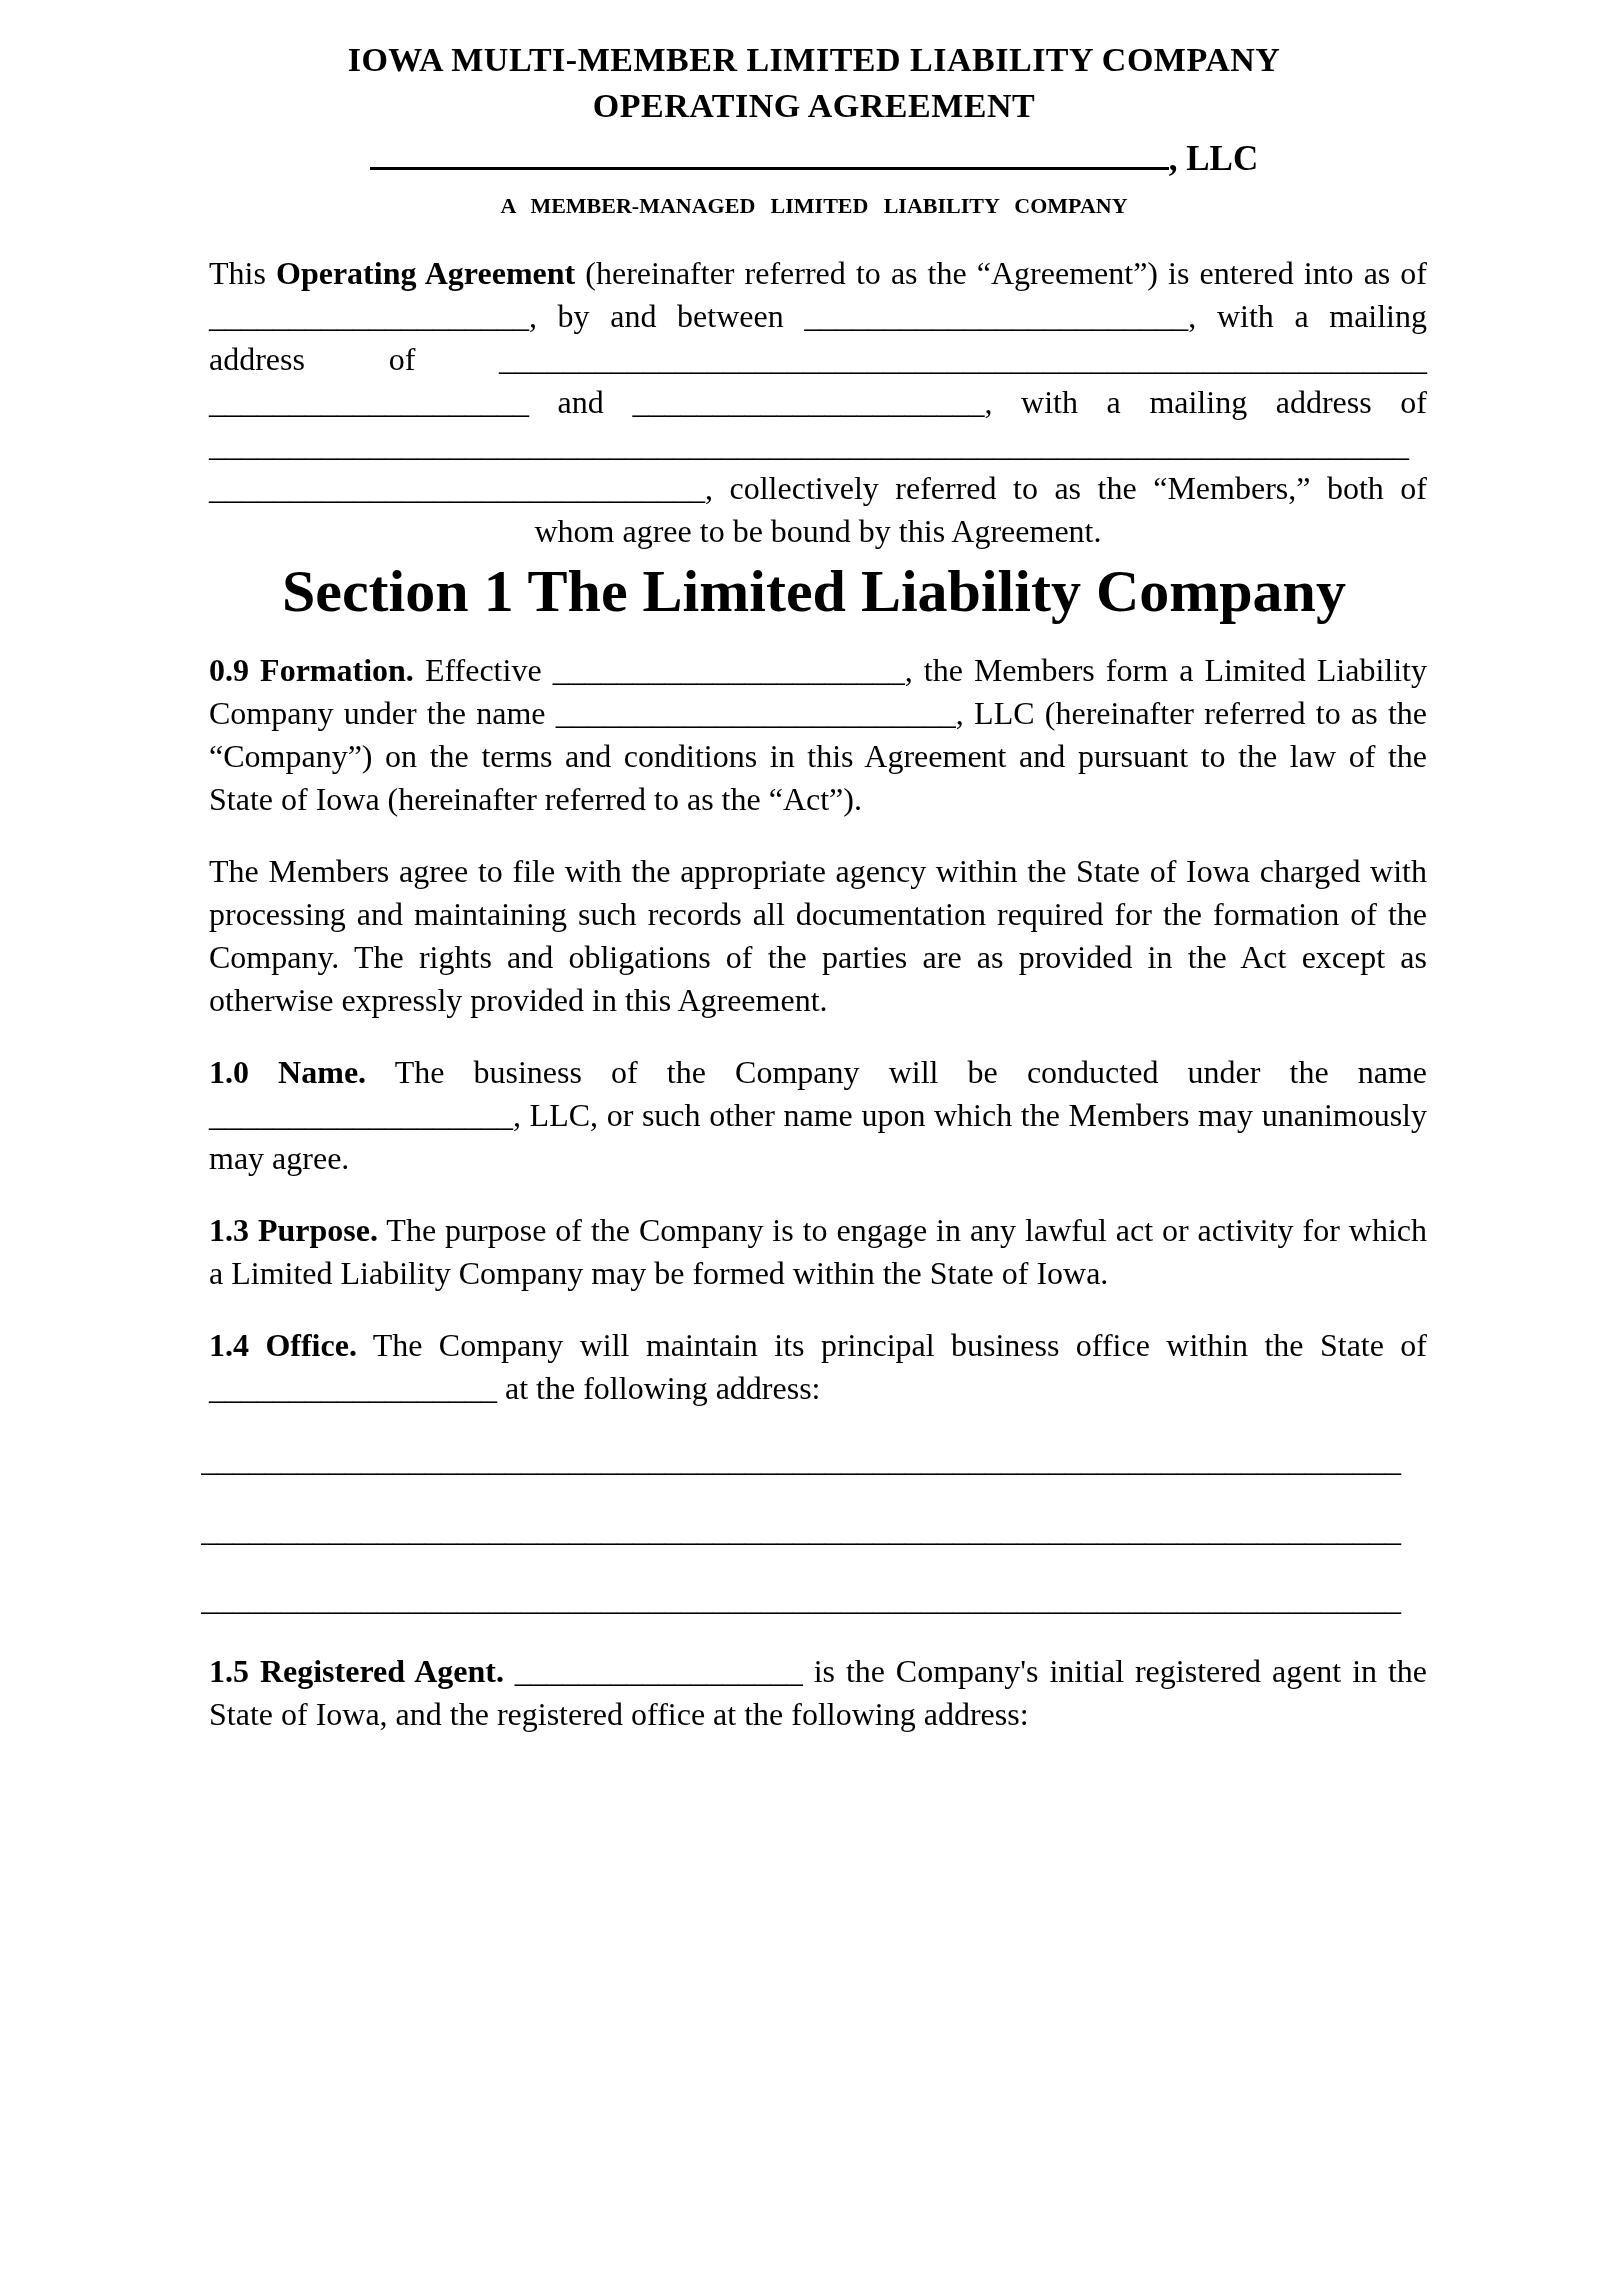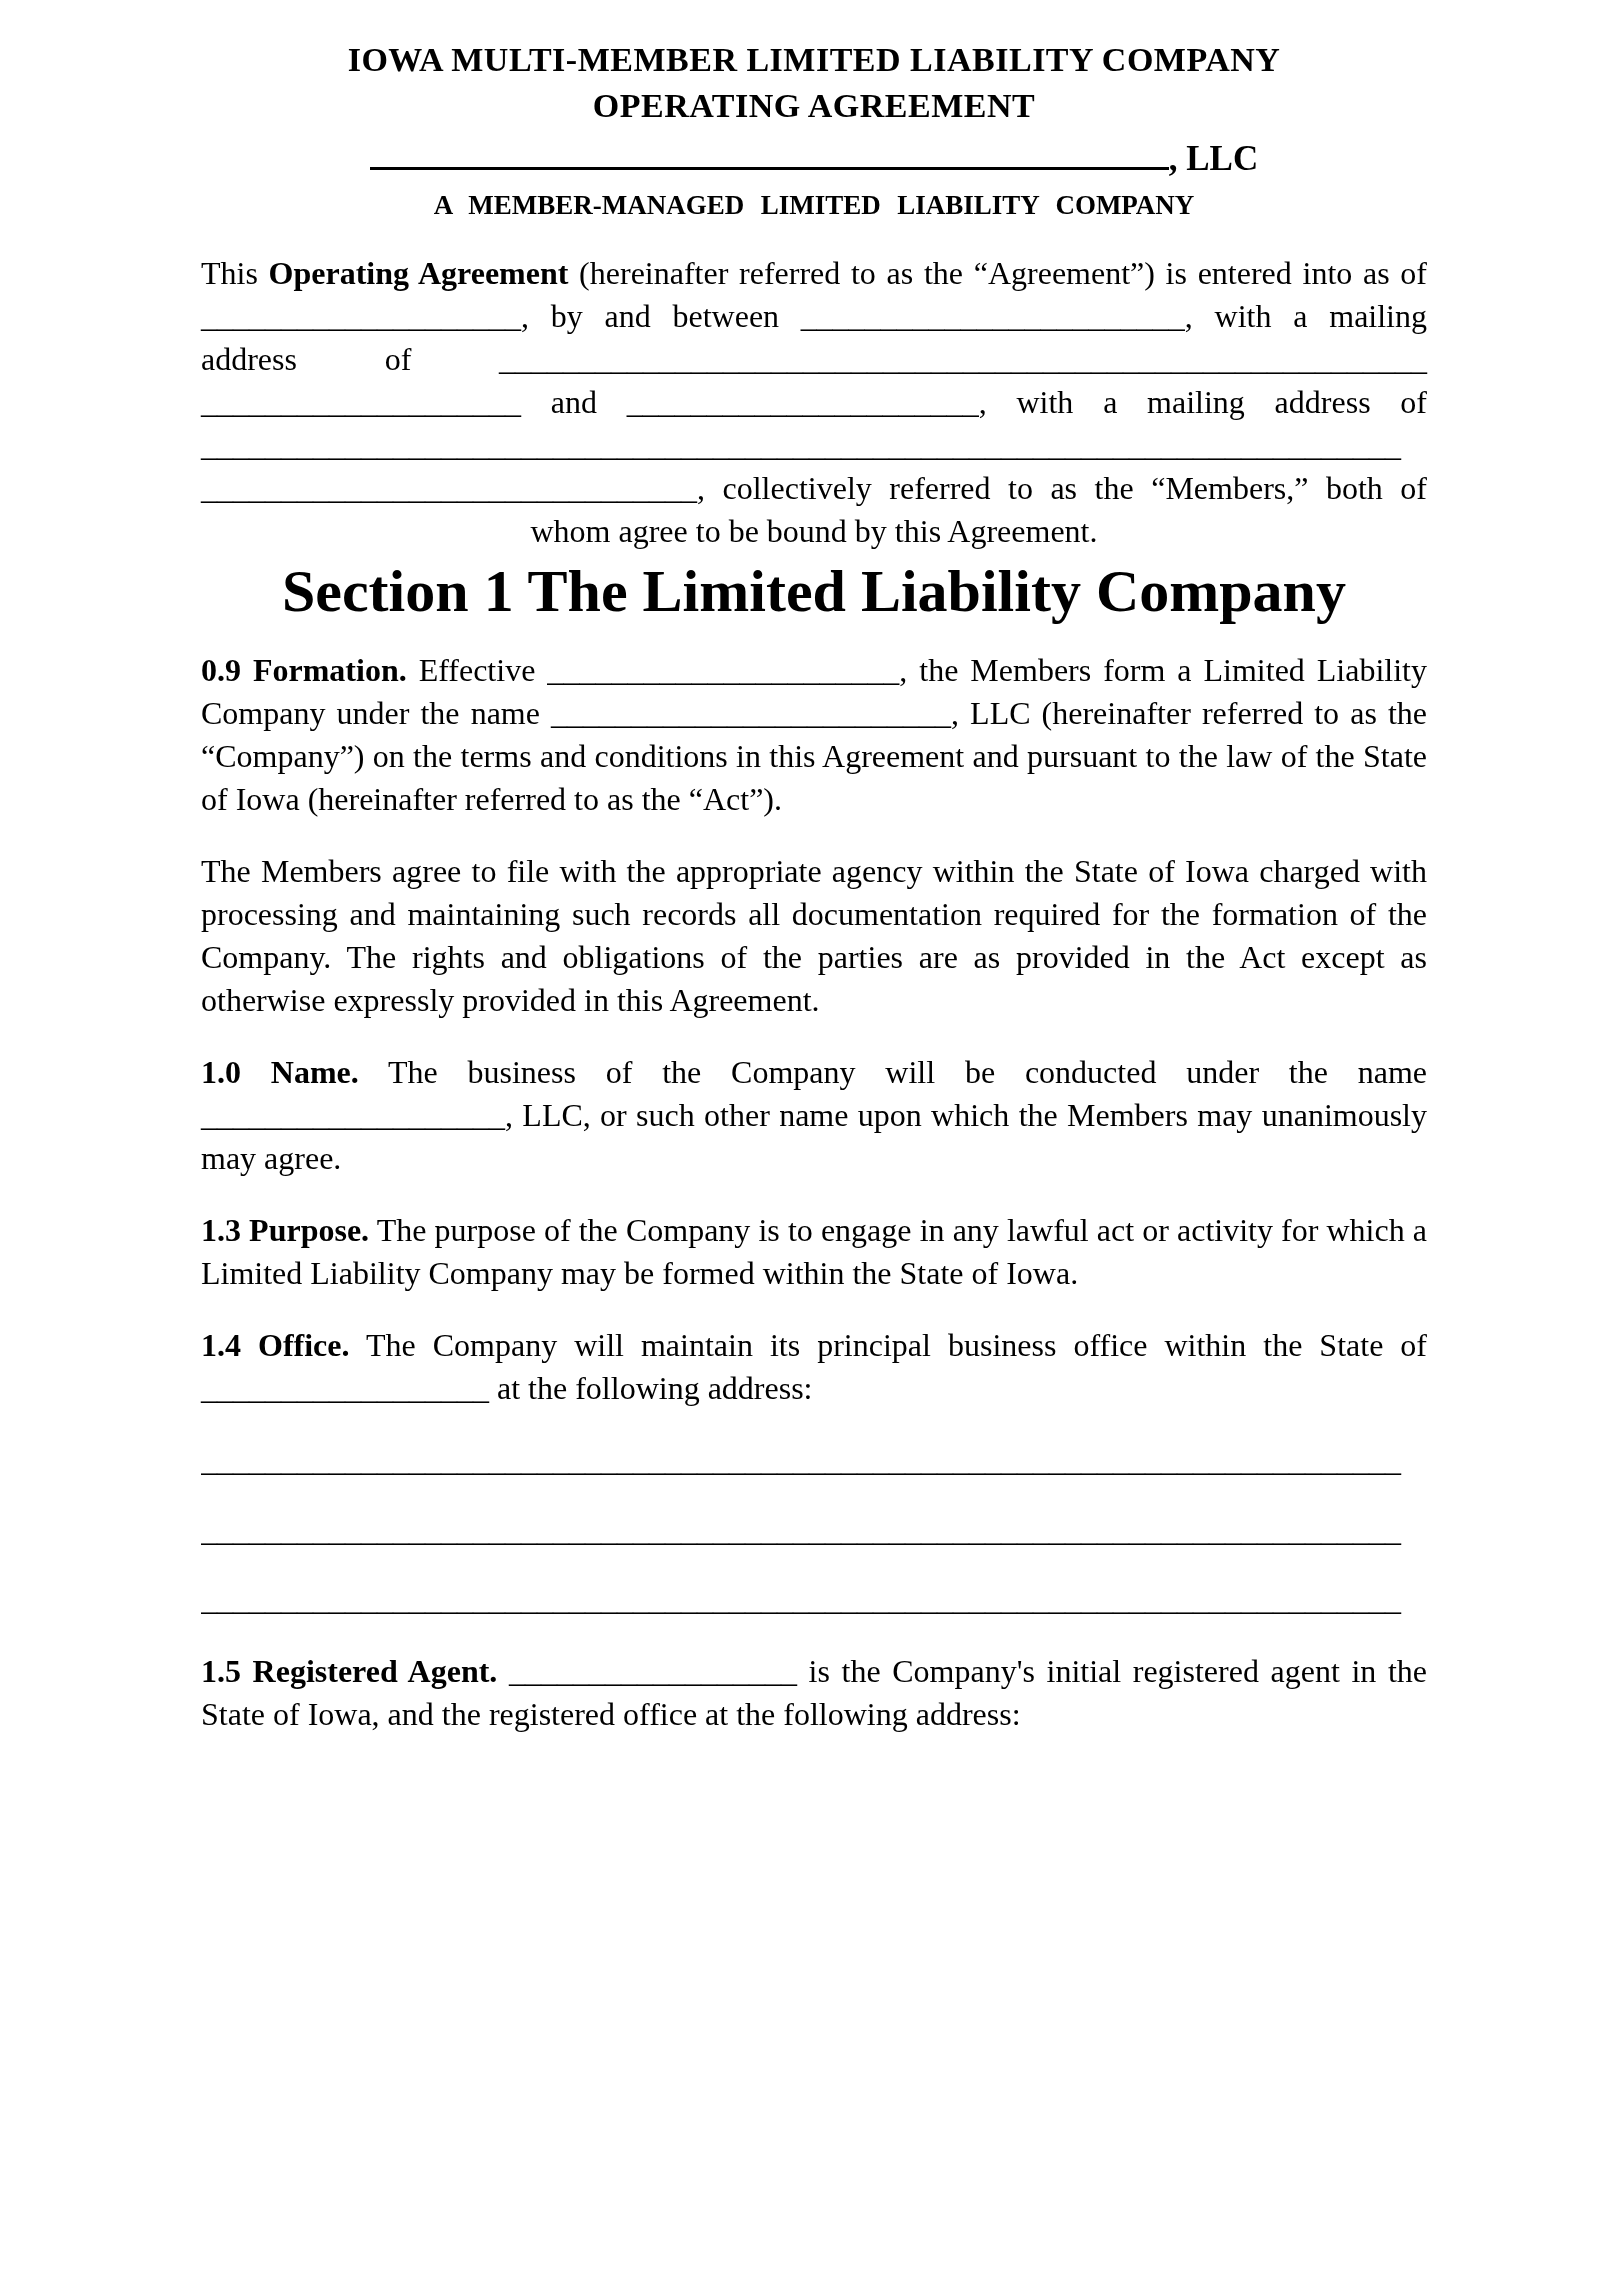--- a/index.html
+++ b/index.html
@@ -16,28 +16,28 @@
   }
   .doc-header { text-align: center; font-weight: bold; }
   .title-line { font-size: 34px; line-height: 46px; letter-spacing: 0.5px; }
   .name-row { font-size: 35px; line-height: 51px; margin-top: 3.9px; white-space: nowrap; }
   .name-blank {
     display: inline-block;
     width: 799px;
     border-bottom: 3.9px solid #000000;
     vertical-align: baseline;
   }
-  .subtitle-line { font-size: 27px; line-height: 39px; word-spacing: 9.8px; margin-top: 2px; }
+  .subtitle-line { font-size: 22px; line-height: 39px; word-spacing: 9.8px; margin-top: 2px; }
 
   .body-flow { margin-top: 27.4px; }
   .para {
     font-size: 32px;
     line-height: 43px;
     text-align: justify;
-    margin: 0 0 29px 0;
+    margin: 0 0 29px 8px;
   }
   .intro { text-align-last: center; margin-bottom: 0; }
   .bold { font-weight: bold; }
 
   .section-heading {
     font-size: 60px;
     line-height: 57px;
     font-weight: bold;
     text-align: center;
     margin: 9.8px 0 29px 0;

